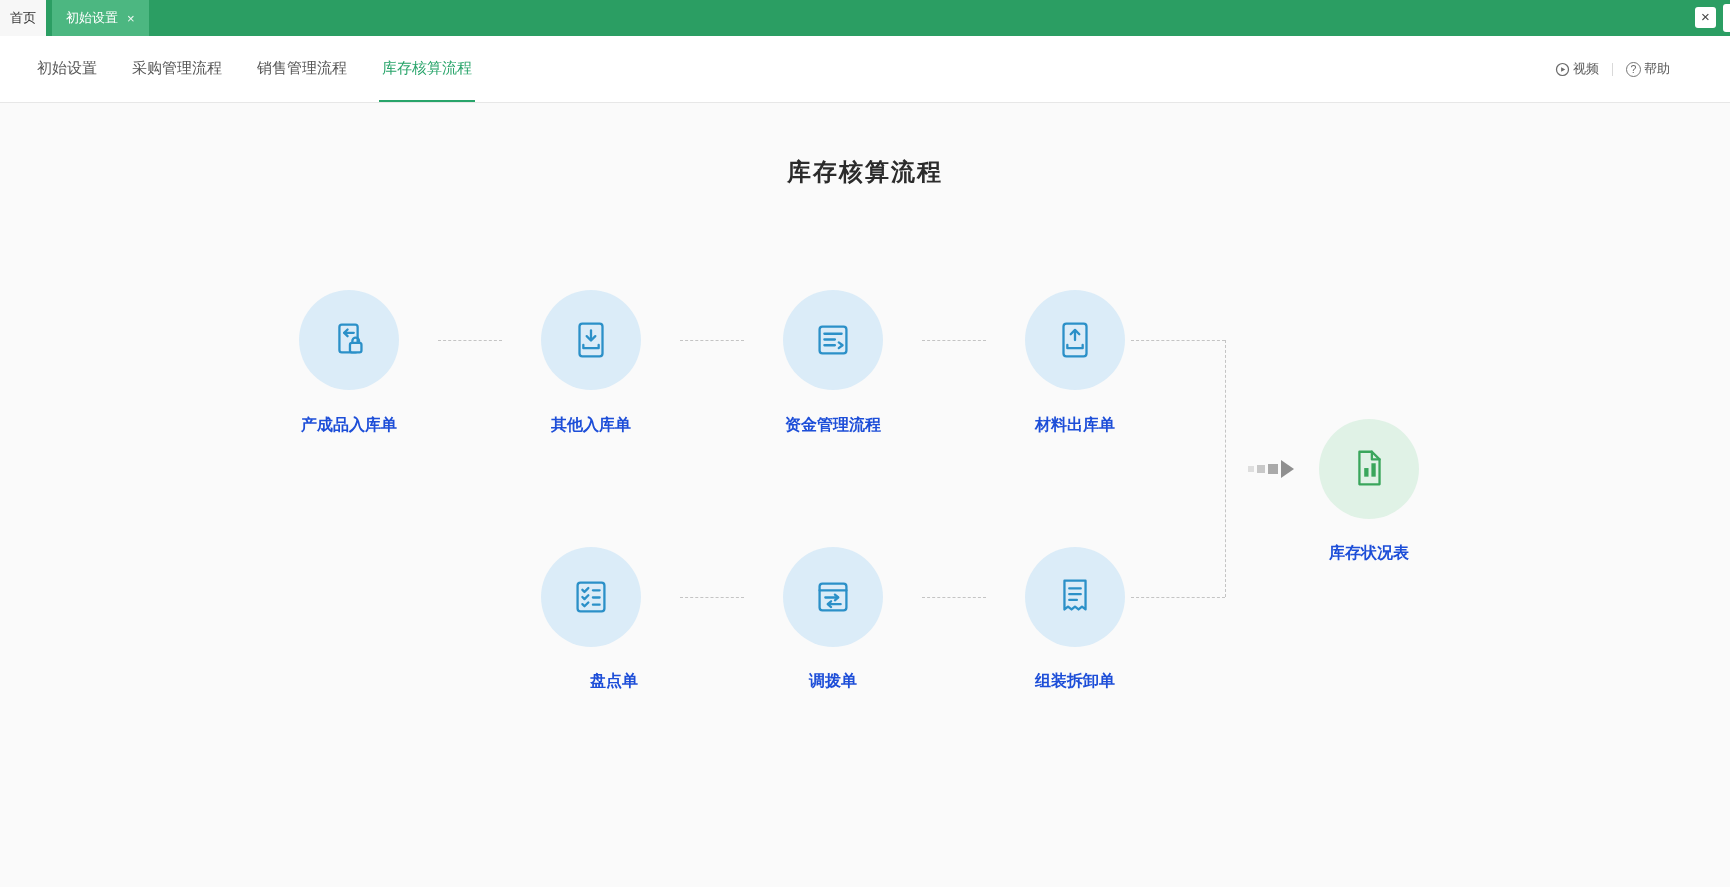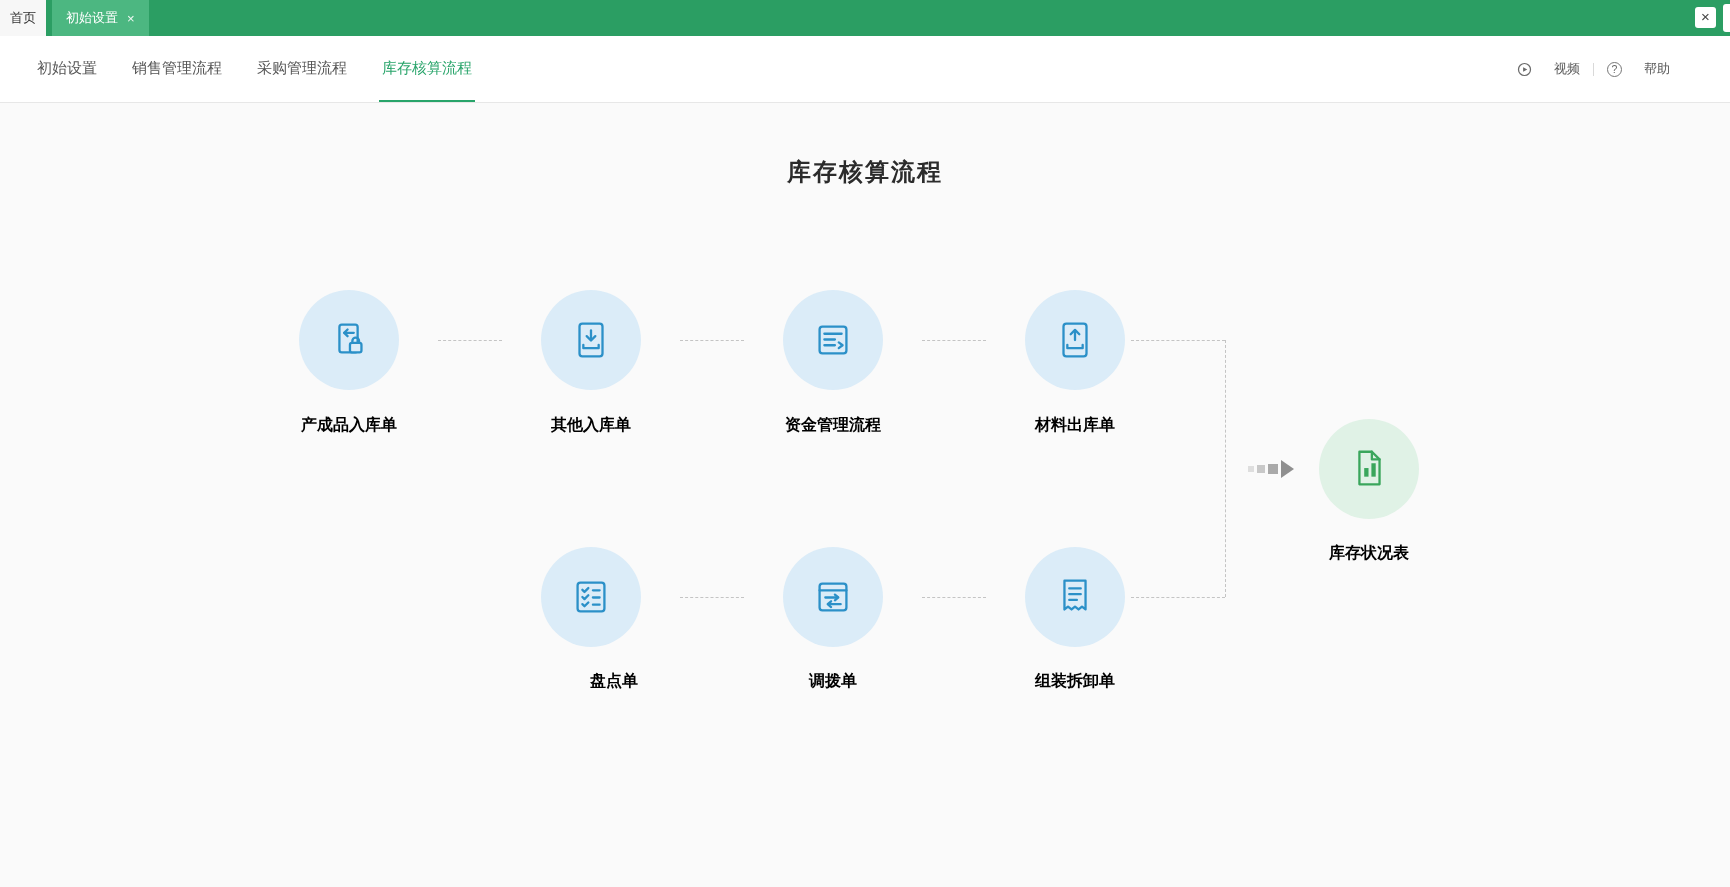--- a/index.html
+++ b/index.html
@@ -14,31 +14,31 @@
   .tb-x{font-size:13px;opacity:.92;cursor:pointer;}
   .tb-close{position:absolute;right:14px;top:7px;width:21px;height:21px;background:#fff;border-radius:3px;color:#444;font-size:15px;line-height:20px;text-align:center;cursor:pointer;}
   .tb-edge{position:absolute;right:0;top:4px;width:7px;height:28px;background:#fff;border-radius:3px 0 0 3px;}
 
   
   .tabbar{position:absolute;top:36px;left:0;right:0;height:67px;background:#fff;border-bottom:1px solid #e7e7e7;display:flex;align-items:stretch;z-index:4;}
   .tabs{display:flex;align-items:stretch;padding-left:34px;gap:29px;}
   .tab{display:flex;align-items:center;font-size:15px;color:#555;cursor:pointer;border-bottom:2px solid transparent;padding:0 3px;white-space:nowrap;}
   .tab.active{color:#28a46a;border-bottom-color:#28a46a;}
   .tab-actions{margin-left:auto;display:flex;align-items:center;gap:13px;padding-right:60px;font-size:13px;color:#595959;}
-  .action{display:flex;align-items:center;gap:22px;cursor:pointer;}
+  .action{display:flex;align-items:center;gap:3px;cursor:pointer;}
   .action-divider{width:1px;height:13px;background:#d9d9d9;}
   .qmark{width:15px;height:15px;border:1px solid #767676;border-radius:50%;font-size:10.5px;display:flex;align-items:center;justify-content:center;color:#666;}
 
   
   .page-title{position:absolute;top:156px;left:0;width:1730px;text-align:center;font-size:24px;font-weight:600;color:#2b2b2b;letter-spacing:2px;}
 
   
   .node{position:absolute;width:100px;height:100px;border-radius:50%;background:#dbecf8;display:flex;align-items:center;justify-content:center;cursor:pointer;}
   .node.green{background:#e0f2e6;}
-  .node-label{position:absolute;width:220px;text-align:center;font-size:16px;font-weight:700;color:#000000;}
+  .node-label{position:absolute;width:220px;text-align:center;font-size:16px;font-weight:700;color:#1d4ed8;}
   .dash-h{position:absolute;height:0;border-top:1px dashed #c4c4c4;}
   .dash-v{position:absolute;width:0;border-left:1px dashed #c4c4c4;}
   .arrow{position:absolute;left:1248px;top:456px;display:flex;align-items:center;gap:3px;height:26px;}
   .arrow .s1{width:6px;height:6px;background:#dedede;}
   .arrow .s2{width:8px;height:8px;background:#c8c8c8;}
   .arrow .s3{width:10px;height:10px;background:#a9a9a9;}
   .arrow .tri{width:0;height:0;border-top:9px solid transparent;border-bottom:9px solid transparent;border-left:13px solid #8f8f8f;}
   svg.nicon{display:block;}
 </style>
 </head>
@@ -54,22 +54,22 @@
       <span>初始设置</span>
       <span class="tb-x">×</span>
     </div>
     <div class="tb-close">×</div>
     <div class="tb-edge"></div>
   </header>
 
   <nav class="tabbar">
     <div class="tabs">
       <div class="tab">初始设置</div>
+      <div class="tab">采购管理流程</div>
       <div class="tab">销售管理流程</div>
-      <div class="tab">采购管理流程</div>
       <div class="tab active">库存核算流程</div>
     </div>
     <div class="tab-actions">
       <span class="action">
         <svg width="15" height="15" viewBox="0 0 16 16" fill="none" stroke="#6a6a6a" stroke-width="1.3">
           <circle cx="8" cy="8" r="6.4"></circle>
           <path d="M6.5 5.6 L11 8 L6.5 10.4 Z" fill="#6a6a6a" stroke="none"></path>
         </svg>
         <span>视频</span>
       </span>

